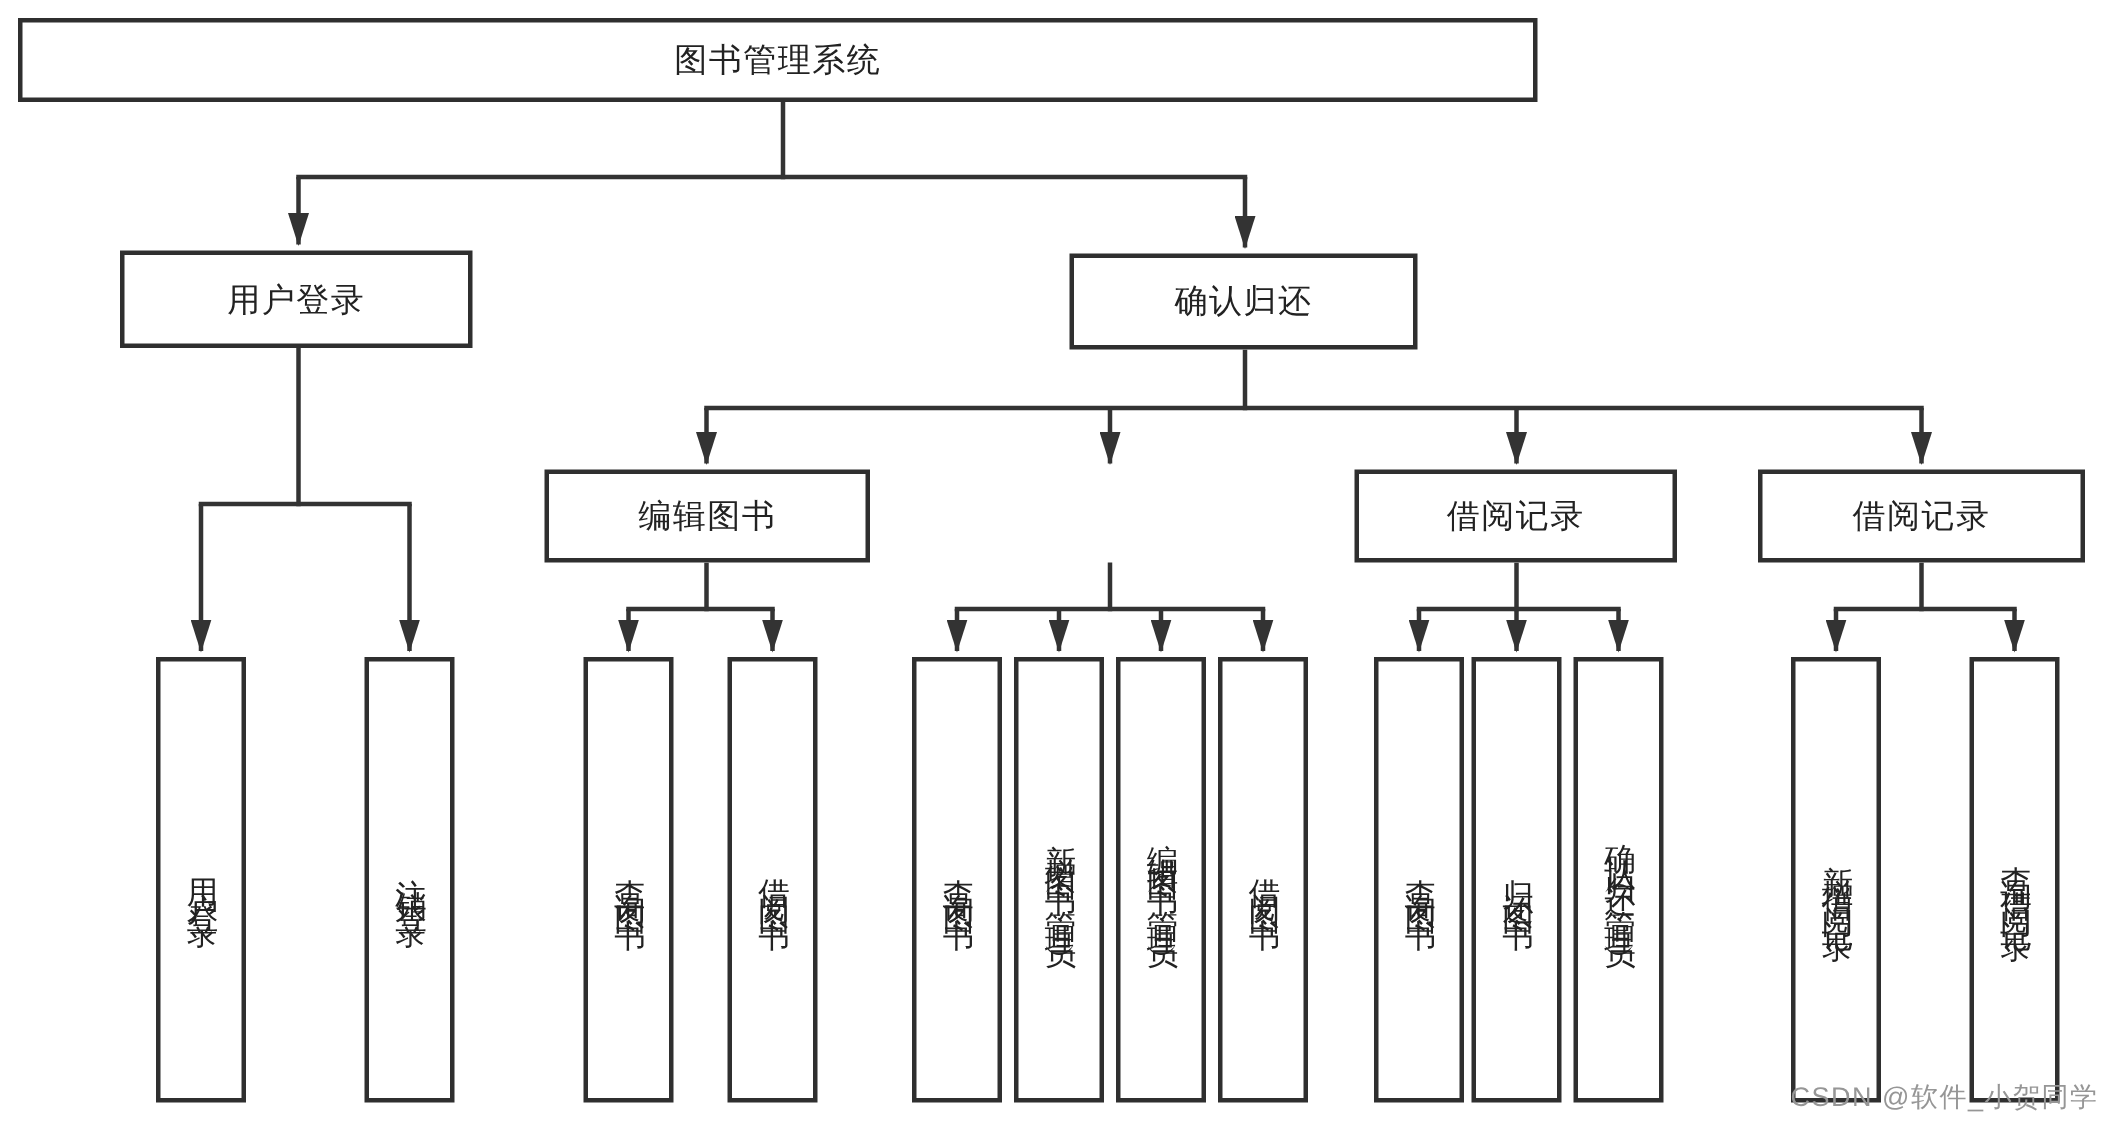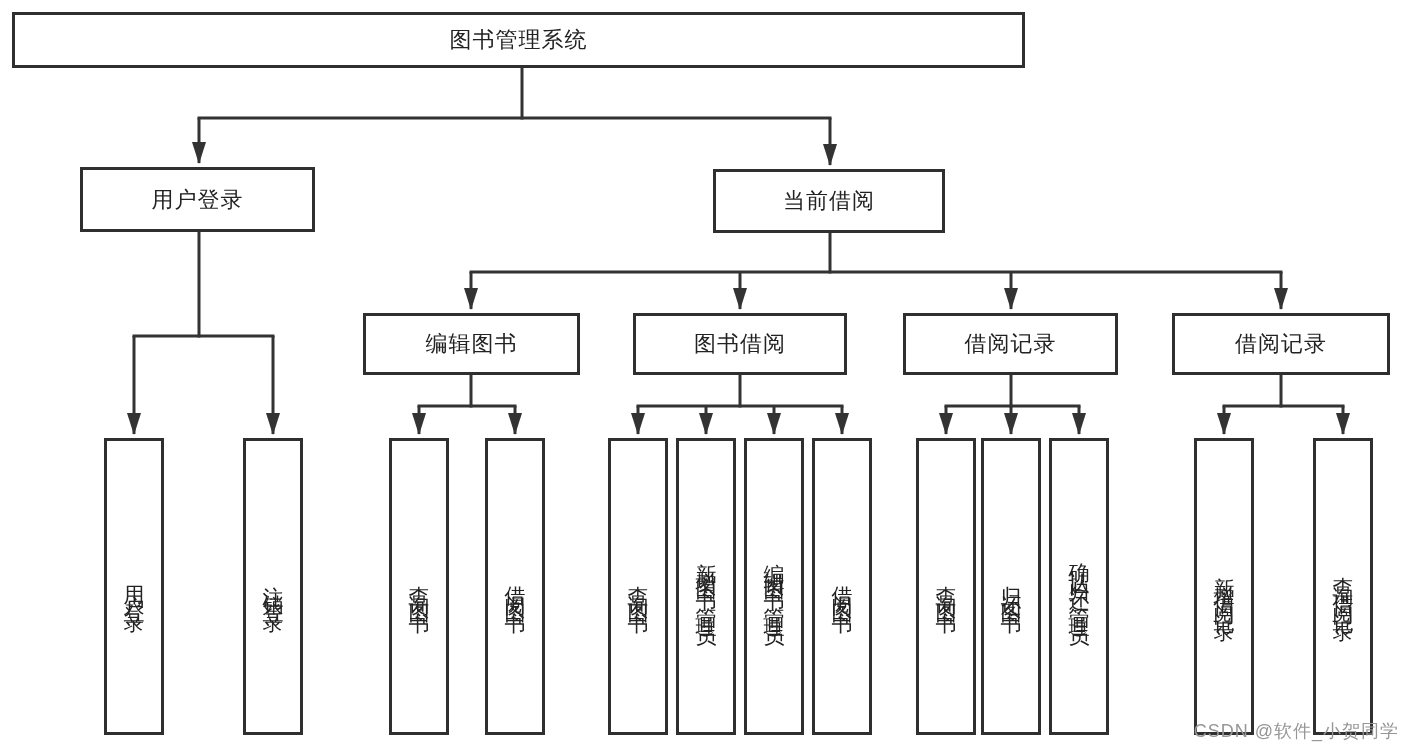--- a/index.html
+++ b/index.html
@@ -123,24 +123,23 @@
       <line x1="1281" y1="375" x2="1281" y2="407.5"></line>
       <line class="h" x1="1224" y1="406" x2="1343" y2="406"></line>
       <line x1="1224" y1="406" x2="1224" y2="434" marker-end="url(#arrowhead)"></line>
       <line x1="1343" y1="406" x2="1343" y2="434" marker-end="url(#arrowhead)"></line>
     </g>
   </svg>
 
   <div class="box" style="left:12px;top:12px;width:1013px;height:56px">图书管理系统</div>
 
   <div class="box" style="left:80px;top:167px;width:235px;height:65px">用户登录</div>
-  <div class="box" style="left:713px;top:169px;width:232px;height:64px">当前借阅</div>
+  <div class="box" style="left:713px;top:169px;width:232px;height:64px">确认归还</div>
 
   <div class="box" style="left:363px;top:313px;width:217px;height:62px">编辑图书</div>
-  <div class="box" style="left:633px;top:313px;width:214px;height:62px">图书借阅</div>
   <div class="box" style="left:903px;top:313px;width:215px;height:62px">借阅记录</div>
   <div class="box" style="left:1172px;top:313px;width:218px;height:62px">借阅记录</div>
 
   <div class="box v" style="left:104px;top:438px;width:60px;height:297px">用户登录</div>
   <div class="box v" style="left:243px;top:438px;width:60px;height:297px">注销登录</div>
 
   <div class="box v" style="left:389px;top:438px;width:60px;height:297px">查询图书</div>
   <div class="box v" style="left:485px;top:438px;width:60px;height:297px">借阅图书</div>
 
   <div class="box v" style="left:608px;top:438px;width:60px;height:297px">查询图书</div>

